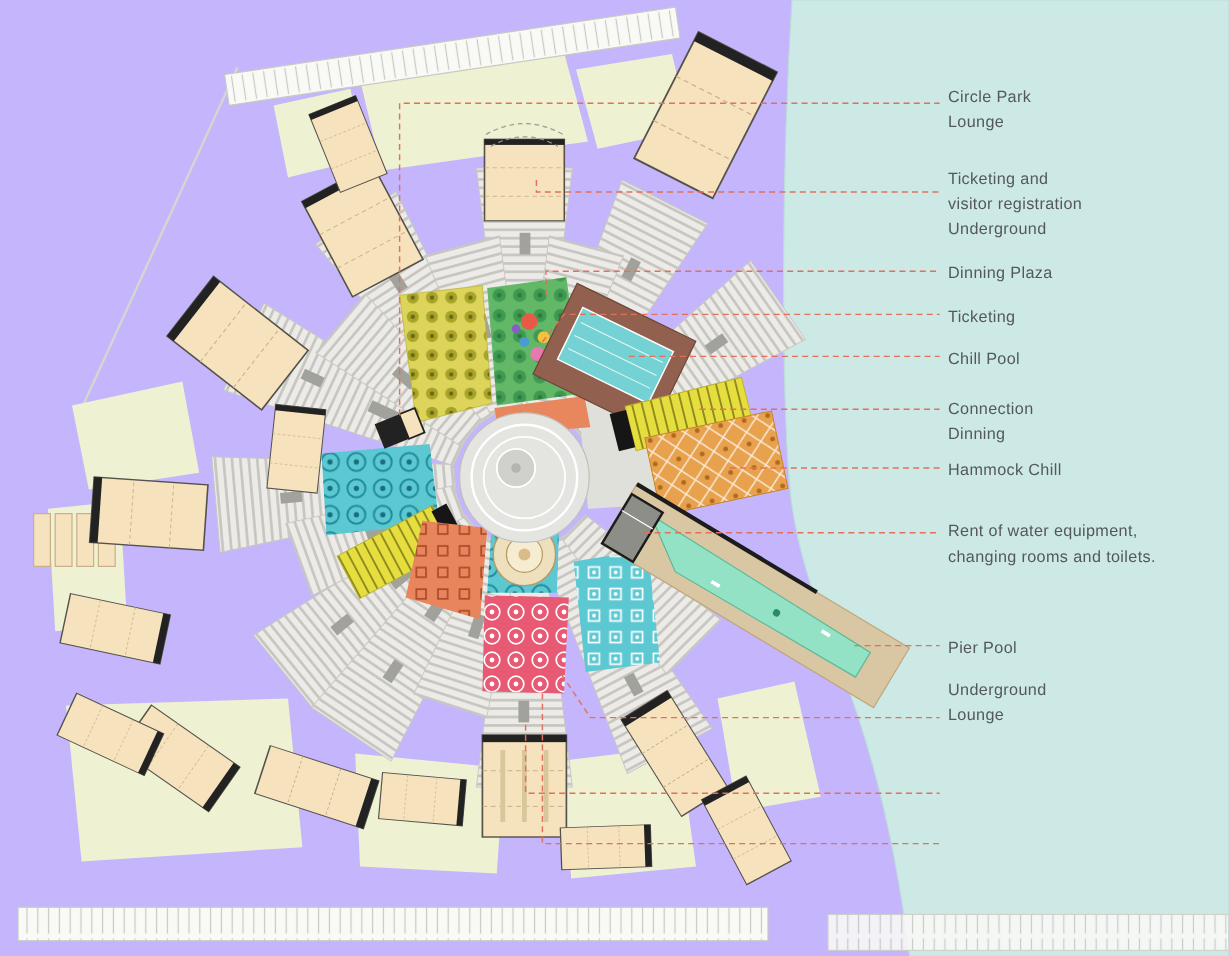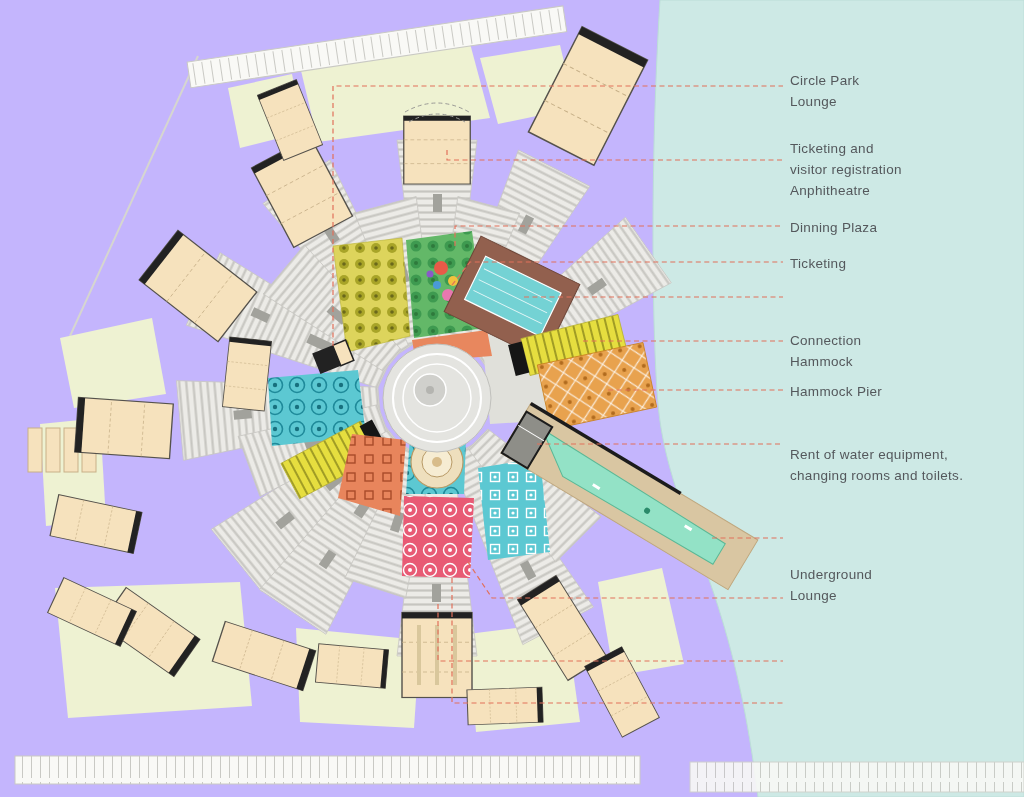--- a/index.html
+++ b/index.html
@@ -247,25 +247,27 @@
     <path d="M438 604 L438 661 L783 661"></path>
     <path d="M452 578 L452 703 L783 703"></path>
   </g>
 </svg>
 
 <div class="labels">
   <div class="label" style="top:70px;width:120px">Circle Park
 Lounge</div>
   <div class="label" style="top:138px;width:160px">Ticketing and
 visitor registration
-Anphitheatre</div>
+Underground</div>
   <div class="label" style="top:217px;width:200px">Dinning Plaza</div>
   <div class="label" style="top:253px;width:200px">Ticketing</div>
+  <div class="label" style="top:288px;width:200px">Chill Pool</div>
   <div class="label" style="top:330px;width:140px">Connection
-Hammock</div>
-  <div class="label" style="top:381px;width:200px">Hammock Pier</div>
-  <div class="label" style="top:444px;width:210px">Rent of water equipment,
+Dinning</div>
+  <div class="label" style="top:381px;width:200px">Hammock Chill</div>
+  <div class="label" style="top:432px;width:210px">Rent of water equipment,
 changing rooms and toilets.</div>
+  <div class="label" style="top:529px;width:200px">Pier Pool</div>
   <div class="label" style="top:564px;width:140px">Underground
 Lounge</div>
 </div>
 
 </div>
 
 </body></html>

